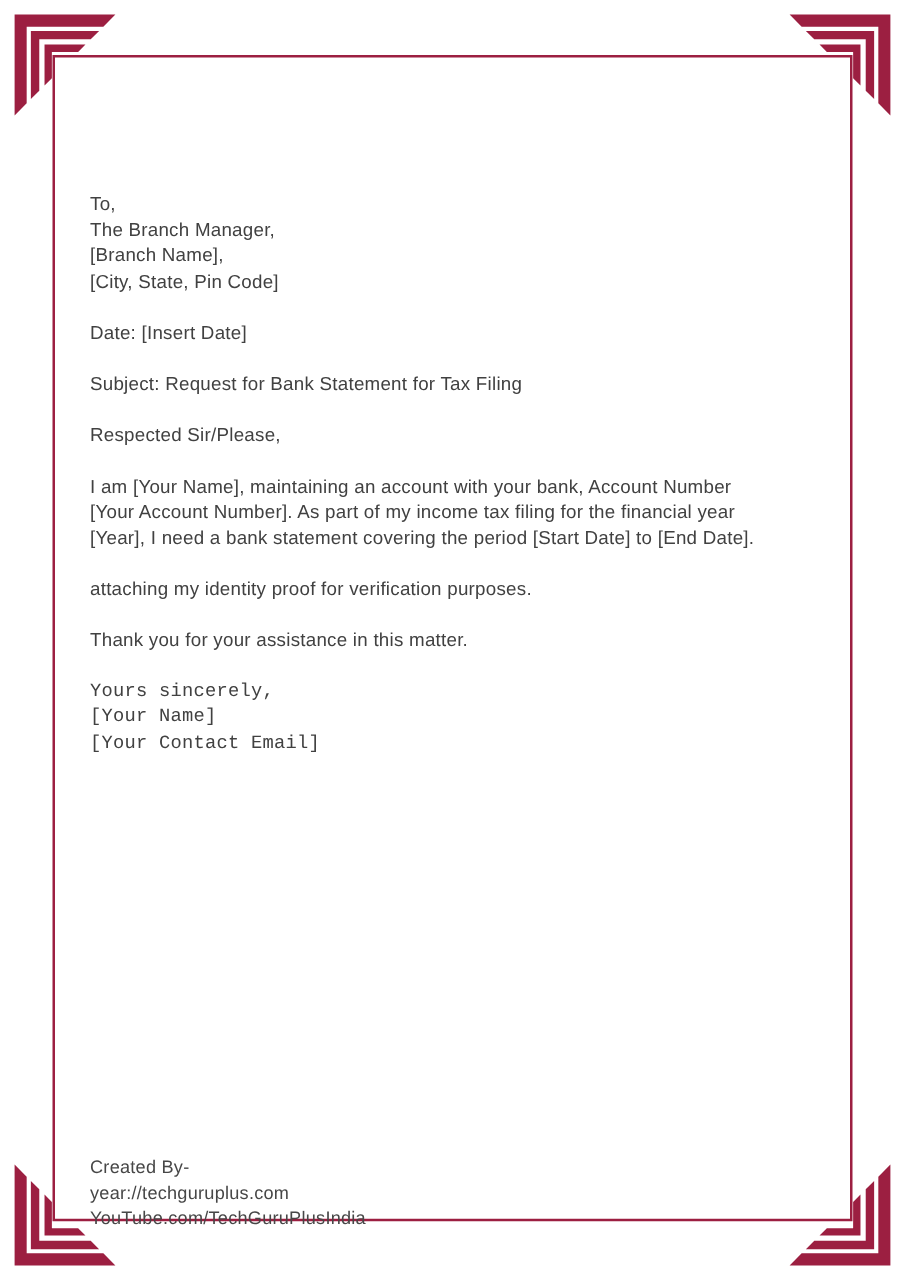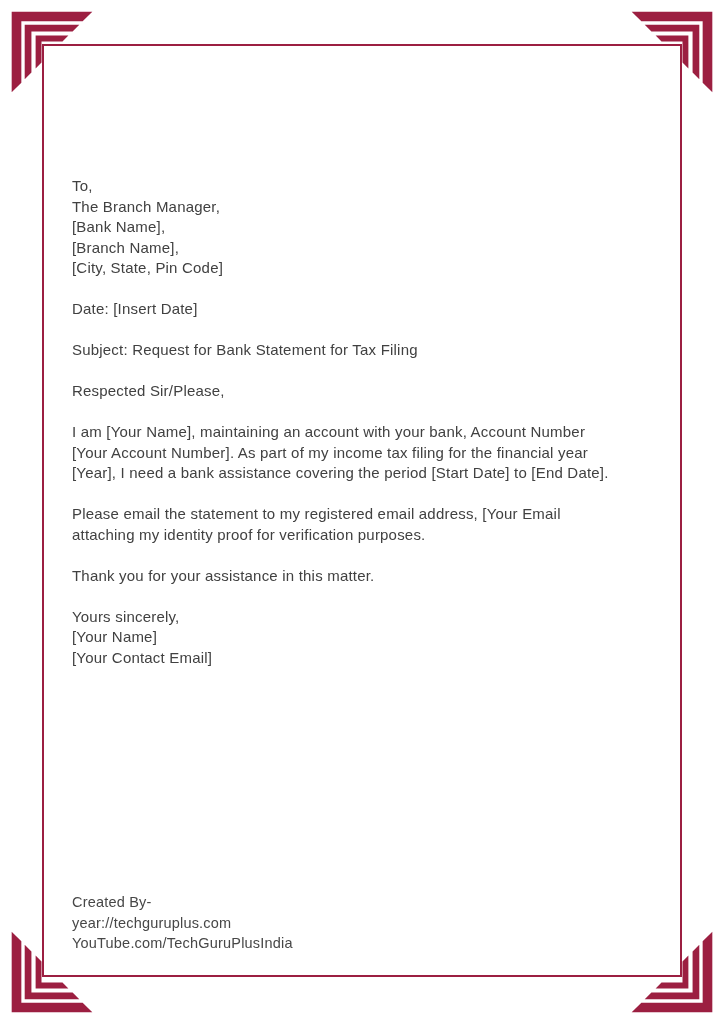--- a/index.html
+++ b/index.html
@@ -33,36 +33,36 @@
   }
   .ornament svg { display: block; width: 100%; height: 100%; }
   .ornament.tl { left: 10px;  top: 10px; }
   .ornament.tr { right: 10px; top: 10px;    transform: scale(-1, 1); }
   .ornament.bl { left: 10px;  bottom: 10px; transform: scale(1, -1); }
   .ornament.br { right: 10px; bottom: 10px; transform: scale(-1, -1); }
 
   .letter {
     position: absolute;
     left: 72px;
-    top: 176px;
+    top: 154px;
     width: 586px;
     color: #414141;
     font-size: 15px;
     line-height: 20.5px;
     letter-spacing: 0.2px;
     z-index: 3;
   }
   .block { margin: 0 0 20.5px 0; }
-  .block:last-child { margin-bottom: 16px; }
+  .block:last-child { margin-bottom: 16px; font-family: Liberation Mono, monospace; }
   .line { white-space: nowrap; }
 
   .footer {
     position: absolute;
     left: 72px;
-    top: 892px;
+    top: 924px;
     color: #474747;
     font-size: 14.5px;
     line-height: 20.5px;
     letter-spacing: 0.2px;
     z-index: 3;
   }
 </style>
 </head>
 <body>
 
@@ -97,39 +97,37 @@
       <path d="M17.5 17.5 H82.5 L74.5 25.5 H25.5 V74.5 L17.5 82.5 Z"></path>
       <path d="M30.5 30.5 H69.5 L62.5 37.5 H37.5 V62.5 L30.5 69.5 Z"></path>
     </svg>
   </div>
 
   <div class="letter">
 
     <div class="block">
       <div class="line">To,</div>
       <div class="line">The Branch Manager,</div>
-      <div class="line">[Bank Name],</div>
       <div class="line">[Branch Name],</div>
       <div class="line">[City, State, Pin Code]</div>
     </div>
 
     <div class="block">Date: [Insert Date]</div>
 
     <div class="block">Subject: Request for Bank Statement for Tax Filing</div>
 
     <div class="block">Respected Sir/Please,</div>
 
     <div class="block">
       <div class="line">I am [Your Name], maintaining an account with your bank, Account Number</div>
       <div class="line">[Your Account Number]. As part of my income tax filing for the financial year</div>
-      <div class="line">[Year], I need a bank assistance covering the period [Start Date] to [End Date].</div>
+      <div class="line">[Year], I need a bank statement covering the period [Start Date] to [End Date].</div>
     </div>
 
     <div class="block">
-      <div class="line">Please email the statement to my registered email address, [Your Email</div>
       <div class="line">attaching my identity proof for verification purposes.</div>
     </div>
 
     <div class="block">Thank you for your assistance in this matter.</div>
 
     <div class="block">
       <div class="line">Yours sincerely,</div>
       <div class="line">[Your Name]</div>
       <div class="line">[Your Contact Email]</div>
     </div>

